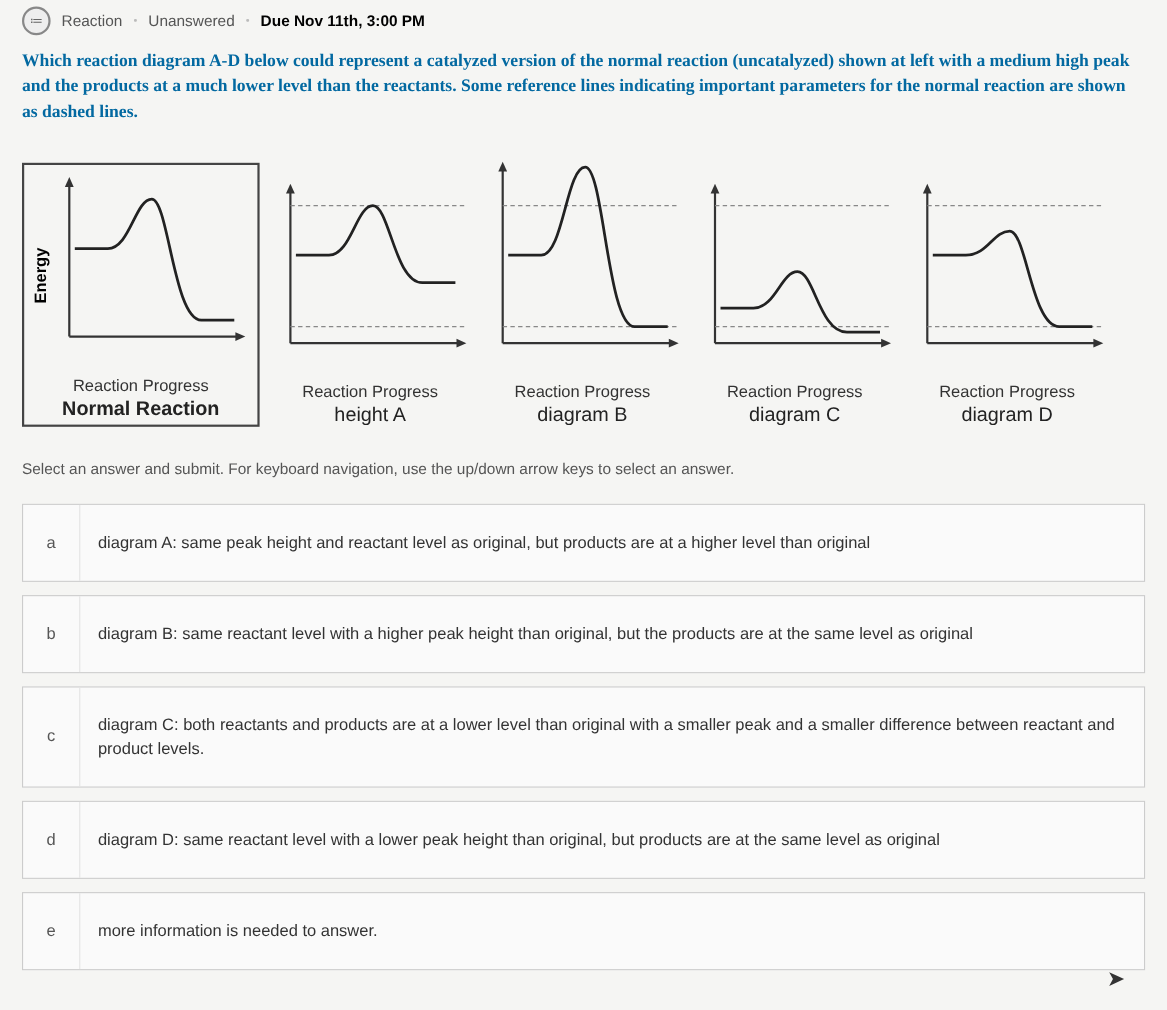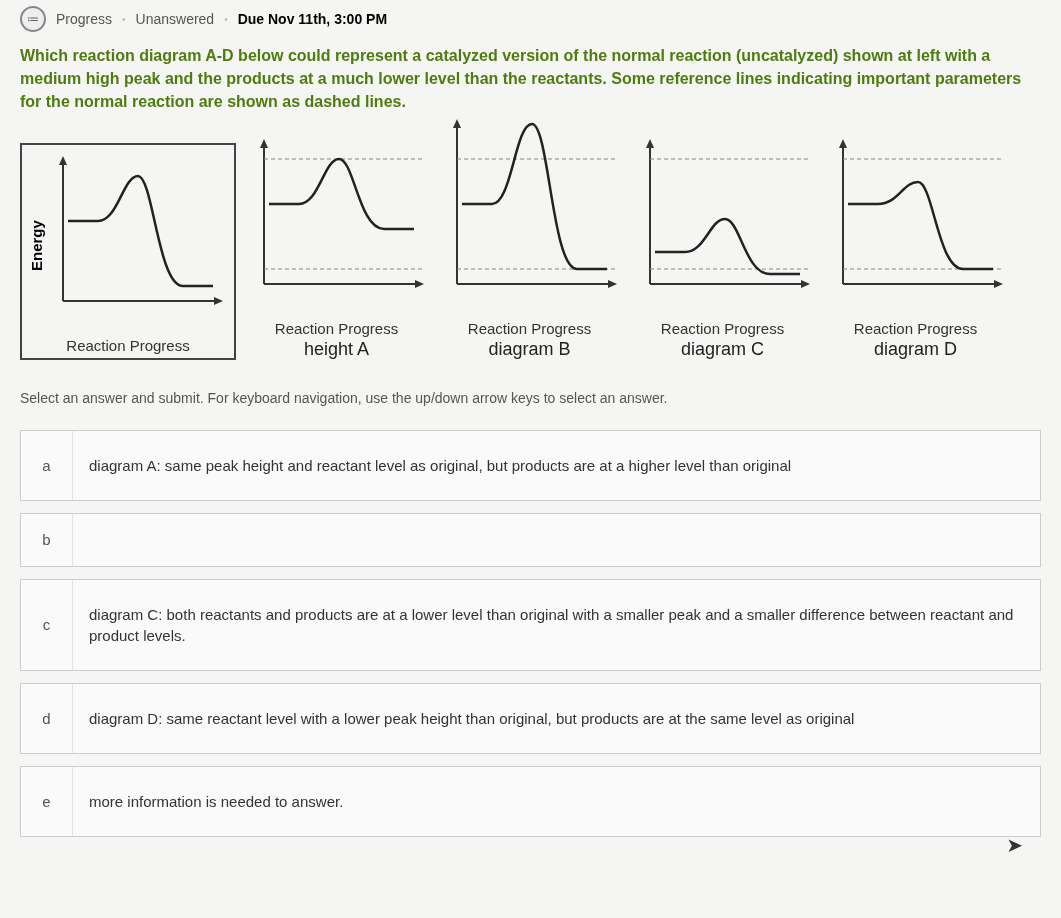--- a/index.html
+++ b/index.html
@@ -26,22 +26,23 @@
     display: flex; align-items: center; justify-content: center;
     font-size: 12px; color: #666;
     background:#eee;
   }
   .topbar .dot { color:#bbb; font-size:10px; }
   .topbar .due { color:#000000; font-weight:600; }
   .question {
     font-size: 16px;
     line-height: 1.45;
     font-weight: 600;
-    color: #4d7c0f;
-    margin-bottom: 0;
+    color: #0369a1;
+    margin-bottom: 28px;
+    font-family: Liberation Serif, serif;
   }
   .diagrams {
     display: flex;
     align-items: flex-end;
     gap: 8px;
     margin-bottom: 30px;
   }
   .diagram-block { text-align: center; }
   .diagram-block svg { display:block; }
   .xlabel { font-size:15px; color:#333; margin-top:16px; font-weight:500;}
@@ -79,21 +80,21 @@
     position:absolute;
     right:18px; bottom:12px;
     font-size:20px;
   }
 </style>
 </head>
 <body>
 
 <div class="topbar">
   <div class="iconcirc">≔</div>
-  <span>Progress</span>
+  <span>Reaction</span>
   <span class="dot">•</span>
   <span>Unanswered</span>
   <span class="dot">•</span>
   <span class="due">Due Nov 11th, 3:00 PM</span>
 </div>
 
 <div class="question">Which reaction diagram A-D below could represent a catalyzed version of the normal reaction (uncatalyzed) shown at left with a medium high peak and the products at a much lower level than the reactants. Some reference lines indicating important parameters for the normal reaction are shown as dashed lines.</div>
 
 <div class="diagrams">
 
@@ -103,20 +104,21 @@
       <line x1="35" y1="10" x2="35" y2="150" stroke="#333" stroke-width="2"></line>
       <polygon points="35,5 31,14 39,14" fill="#333"></polygon>
 
       <line x1="35" y1="150" x2="190" y2="150" stroke="#333" stroke-width="2"></line>
       <polygon points="195,150 186,146 186,154" fill="#333"></polygon>
 
       <path d="M40,70 L70,70 C90,70 95,25 110,25 C125,25 130,135 155,135 L185,135" fill="none" stroke="#222" stroke-width="2.5"></path>
       <text x="14" y="120" transform="rotate(-90 14,120)" font-size="15" font-weight="600">Energy</text>
     </svg>
     <div class="xlabel">Reaction Progress</div>
+    <div class="dlabel" style="font-weight:600">Normal Reaction</div>
   </div>
 
   <div class="diagram-block">
     <svg width="185" height="170">
       <line x1="20" y1="10" x2="20" y2="150" stroke="#333" stroke-width="2"></line>
       <polygon points="20,5 16,14 24,14" fill="#333"></polygon>
       <line x1="20" y1="150" x2="175" y2="150" stroke="#333" stroke-width="2"></line>
       <polygon points="180,150 171,146 171,154" fill="#333"></polygon>
 
       <line x1="20" y1="25" x2="180" y2="25" stroke="#888" stroke-width="1.2" stroke-dasharray="4,3"></line>
@@ -178,20 +180,21 @@
 </div>
 
 <div class="instr">Select an answer and submit. For keyboard navigation, use the up/down arrow keys to select an answer.</div>
 
 <div class="answer">
   <div class="key">a</div>
   <div class="txt">diagram A:  same peak height and reactant level as original, but products are at a higher level than original</div>
 </div>
 <div class="answer">
   <div class="key">b</div>
+  <div class="txt">diagram B: same reactant level with a higher peak height than original, but the products are at the same level as original</div>
 </div>
 <div class="answer">
   <div class="key">c</div>
   <div class="txt">diagram C:  both reactants and products are at a lower level than original with a smaller peak and a smaller difference between reactant and product levels.</div>
 </div>
 <div class="answer">
   <div class="key">d</div>
   <div class="txt">diagram D: same reactant level with a lower peak height than original, but products are at the same level as original</div>
 </div>
 <div class="answer">

